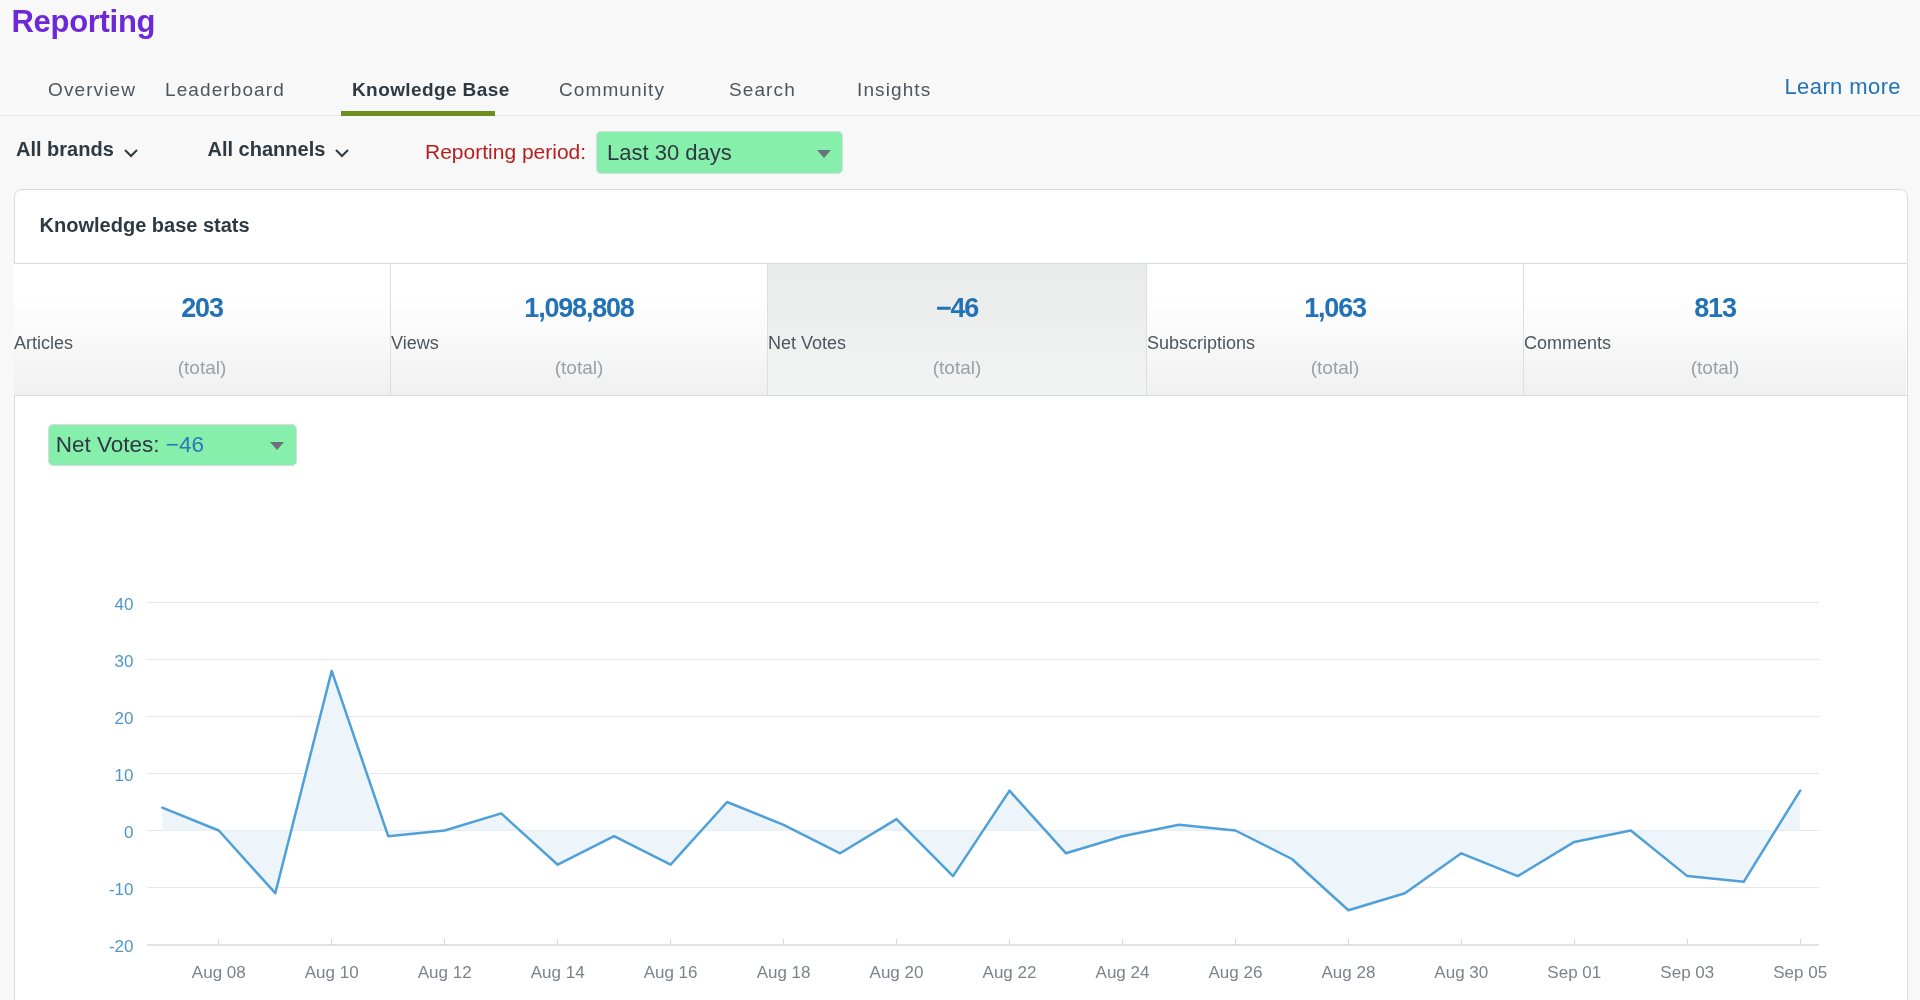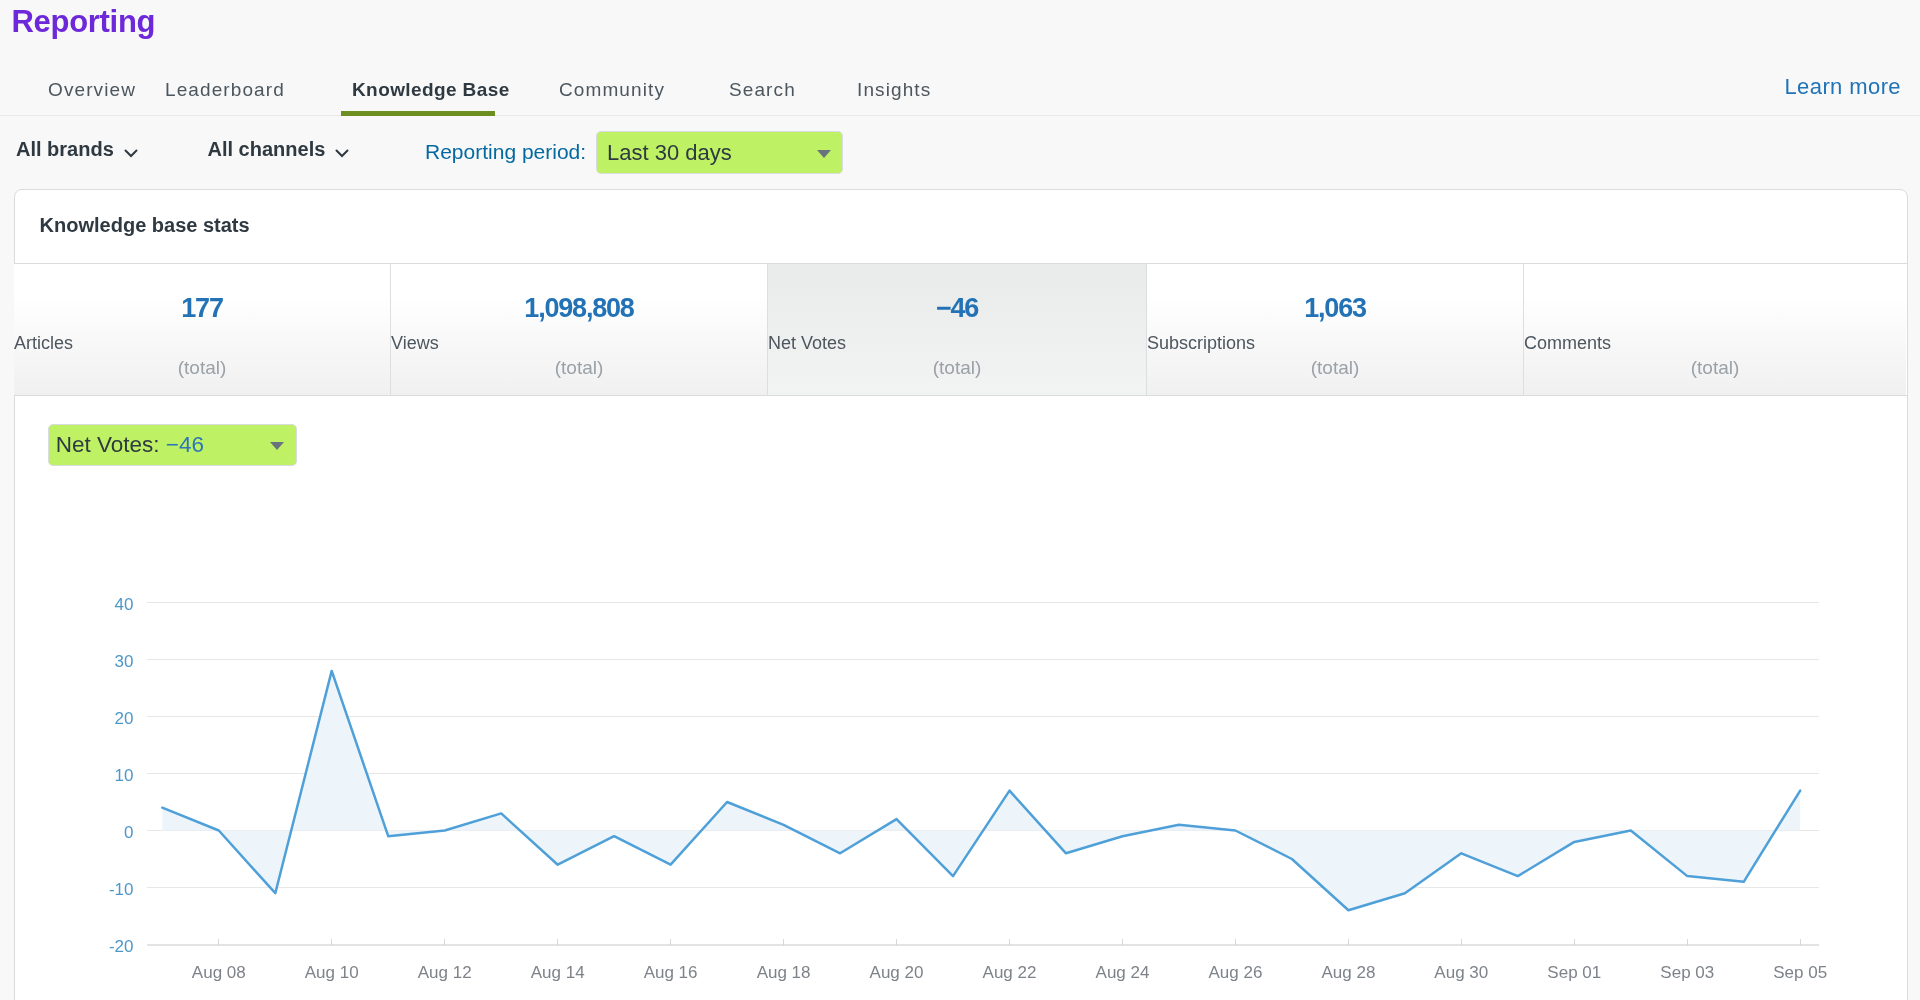--- a/index.html
+++ b/index.html
@@ -5,22 +5,22 @@
 html,body { width:1920px; height:1000px; overflow:hidden; }
 body { background:#f8f8f8; font-family:"Liberation Sans", sans-serif; color:#2f3941; position:relative; }
 h1 { position:absolute; left:11.5px; top:6px; font-size:31px; line-height:1; font-weight:bold; color:#6d28d9; letter-spacing:-0.3px; }
 .tab { position:absolute; top:79.5px; line-height:1; font-size:19px; color:#4c565e; letter-spacing:1.1px; }
 .tab.active { color:#2f3941; font-weight:bold; letter-spacing:0.4px; }
 #tabline { position:absolute; left:0; top:115px; width:1920px; height:1px; background:#e9e9e9; }
 #greenbar { position:absolute; left:341px; top:111px; width:154px; height:5px; background:#6d8f22; }
 #learnmore { position:absolute; top:75.5px; right:19px; line-height:1; font-size:22px; color:#2073b7; letter-spacing:0.4px; }
 .fbold { position:absolute; top:138.5px; line-height:1; font-size:20px; font-weight:bold; color:#2f3941; }
 .chev { display:inline-block; margin-left:10px; margin-bottom:-2px; }
-#repperiod { position:absolute; left:425px; top:141px; line-height:1; font-size:21px; color:#0369a1; }
-.select { position:absolute; background:#bef264; border:1px solid #d8dcde; border-radius:5px; font-size:22px; color:#2f3941; }
+#repperiod { position:absolute; left:425px; top:141px; line-height:1; font-size:21px; color:#b91c1c; }
+.select { position:absolute; background:#86efac; border:1px solid #d8dcde; border-radius:5px; font-size:22px; color:#2f3941; }
 #sel1 { left:596px; top:130.5px; width:247px; height:43.5px; line-height:41.5px; padding-left:10px; }
 #sel2 { left:47.7px; top:423.5px; width:249px; height:42px; line-height:40px; padding-left:7px; font-size:22.5px; }
 .caret { position:absolute; width:0; height:0; border-left:7px solid transparent; border-right:7px solid transparent; border-top:8px solid #68737d; }
 #card { position:absolute; left:14px; top:189px; width:1894px; height:840px; background:#fff; border:1px solid #d8dcde; border-radius:8px; }
 #cardtitle { position:absolute; left:31.6px; top:214.5px; line-height:1; font-size:20px; font-weight:bold; color:#2f3941;margin-left:8px; }
 #statsrow { position:absolute; left:14px; top:263px; width:1894px; height:133px; display:flex; border-top:1px solid #d8dcde; border-bottom:1px solid #d8dcde; }
 .cell { flex:0 0 auto; position:relative; background:linear-gradient(180deg, #ffffff 25%, #f0f0f0 100%); border-right:1px solid #dcdee0; }
 .cell:last-child { border-right:none; }
 .cell.sel { background:linear-gradient(180deg, #e9eaea 0%, #f2f3f3 100%); }
 .num { position:absolute; top:31px; width:100%; text-align:center; line-height:1; font-size:27px; font-weight:bold; color:#2272b5; letter-spacing:-1.2px; }
@@ -47,40 +47,41 @@
 <span class="fbold" style="left:207.5px;">All channels<svg class="chev" width="14" height="9" viewBox="0 0 14 9">
       <polyline points="1.5,1.5 7,7 12.5,1.5" fill="none" stroke="#2f3941" stroke-width="2" stroke-linecap="round"></polyline>
     </svg></span>
 <span id="repperiod">Reporting period:</span>
 <div class="select" id="sel1">Last 30 days<span class="caret" style="right:11px; top:18px;"></span></div>
 
 <div id="card"></div>
 <span id="cardtitle">Knowledge base stats</span>
 <div id="statsrow">
 <div class="cell" style="width:377px;">
-  <div class="num">177</div>
+  <div class="num">203</div>
   <div class="lab">Articles</div>
   <div class="tot">(total)</div>
 </div>
 <div class="cell" style="width:377px;">
   <div class="num">1,098,808</div>
   <div class="lab">Views</div>
   <div class="tot">(total)</div>
 </div>
 <div class="cell sel" style="width:379px;">
   <div class="num">−46</div>
   <div class="lab">Net Votes</div>
   <div class="tot">(total)</div>
 </div>
 <div class="cell" style="width:377px;">
   <div class="num">1,063</div>
   <div class="lab">Subscriptions</div>
   <div class="tot">(total)</div>
 </div>
 <div class="cell" style="width:382px;">
+  <div class="num">813</div>
   <div class="lab">Comments</div>
   <div class="tot">(total)</div>
 </div>
 </div>
 <div class="select" id="sel2">Net Votes: <span class="blue">−46</span><span class="caret" style="right:12px; top:17.5px;"></span></div>
 <svg id="chart" width="1920" height="1000" viewBox="0 0 1920 1000">
 <g shape-rendering="crispEdges">
 <line x1="147" y1="602.5" x2="1819" y2="602.5" stroke="#e7e7e7" stroke-width="1"></line>
 <line x1="147" y1="659.5" x2="1819" y2="659.5" stroke="#e7e7e7" stroke-width="1"></line>
 <line x1="147" y1="716.5" x2="1819" y2="716.5" stroke="#e7e7e7" stroke-width="1"></line>

